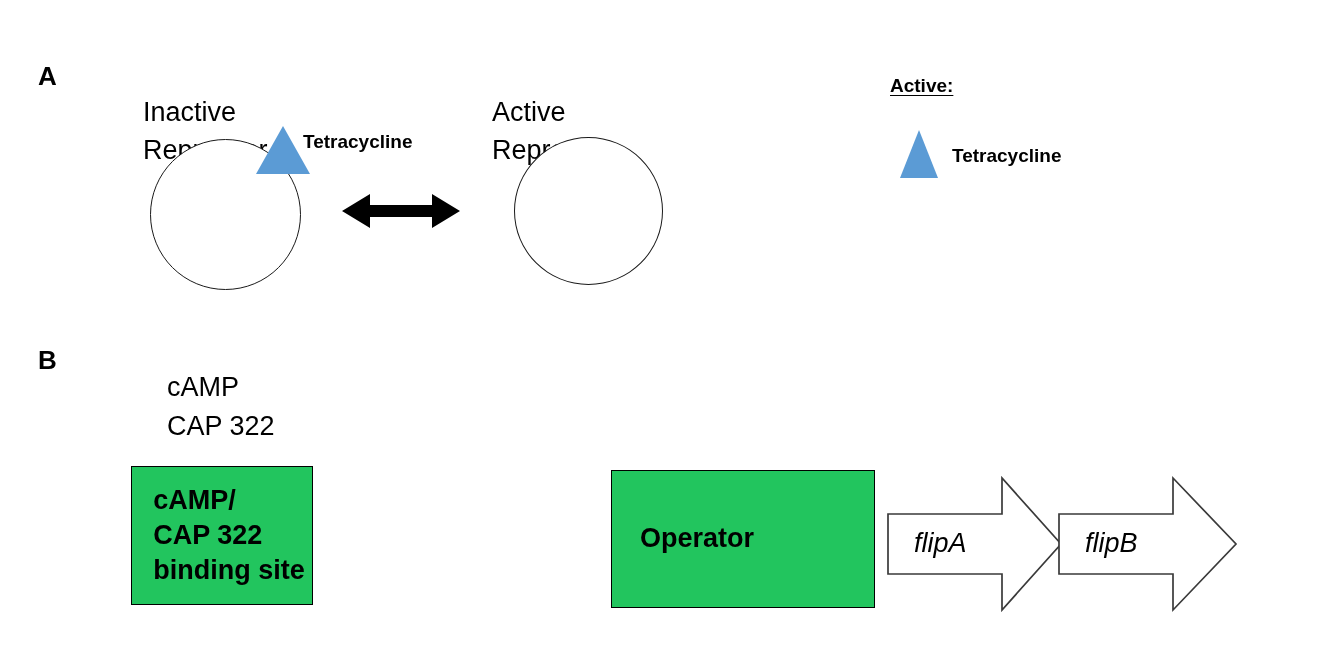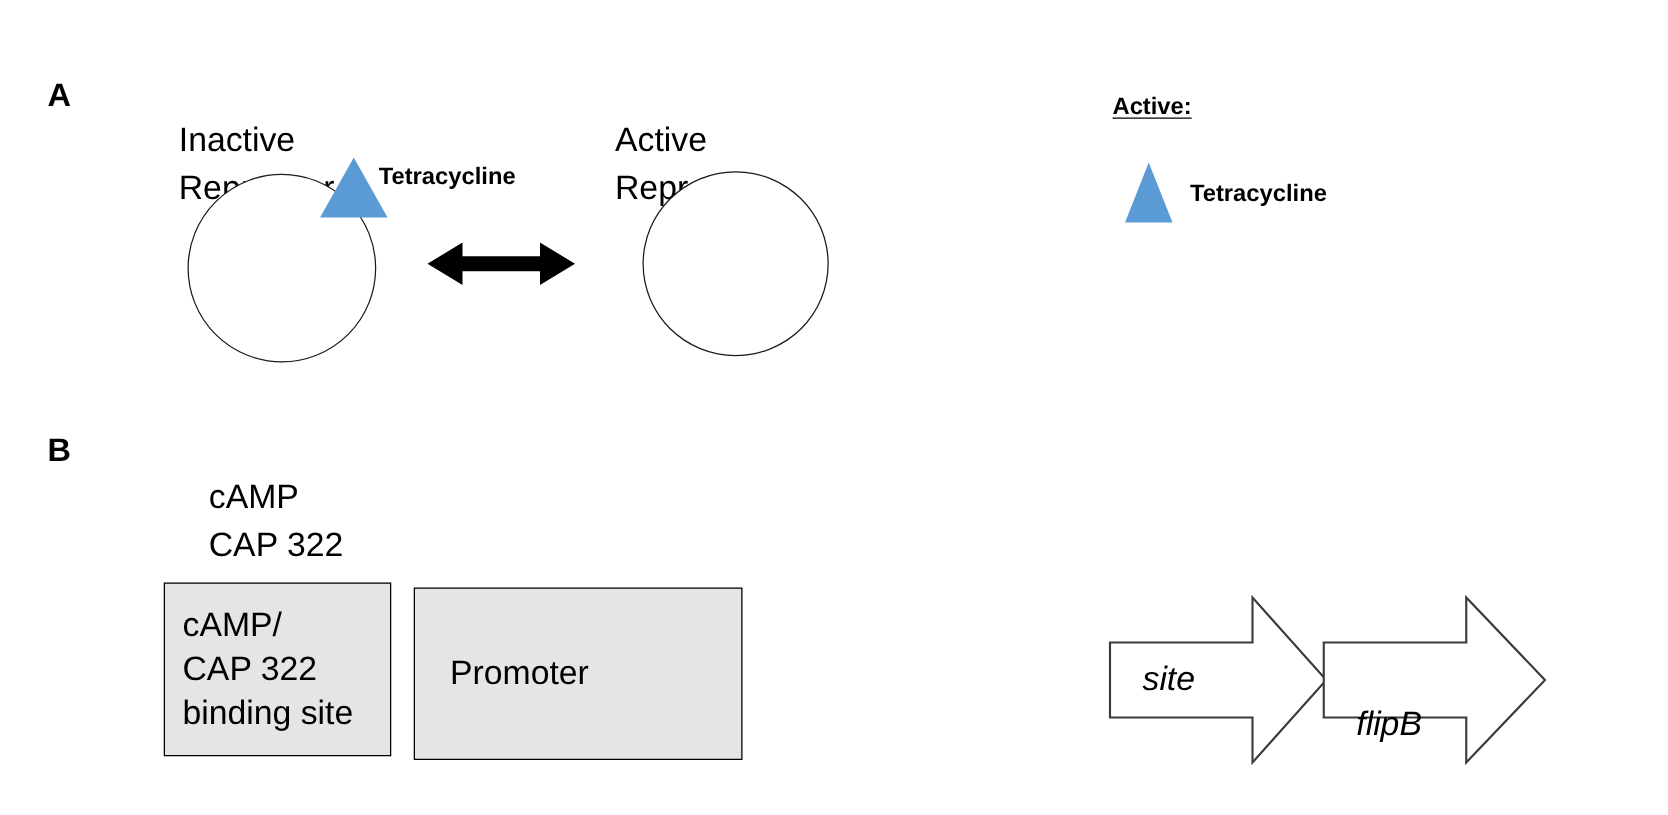--- a/index.html
+++ b/index.html
@@ -80,25 +80,26 @@
   .camp-text {
     font-size: 27px;
     font-weight: normal;
     line-height: 1.45;
     white-space: pre-line;
   }
 
   
   .operon-box {
     border: 1.8px solid #000000;
-    background: #e5e5e5;
+    background: #22c55e;
     box-sizing: border-box;
     display: flex;
     align-items: center;
-    justify-content: flex-start;
+    justify-content: center;
+    font-weight: bold;
   }
   .operon-box-text {
     font-size: 27px;
     line-height: 1.3;
     white-space: pre-line;
     padding-left: 14px;
   }
   .operon-box-text.centered {
     width: 100%;
     padding-left: 0;
@@ -144,41 +145,41 @@
   <div class="abs protein-circle" style="left:514px; top:137px; width:149px; height:148px;"></div>
 
   <div class="abs legend-heading" style="left:890px; top:75px;">Active:</div>
 
   <div class="abs tri" style="left:900px; top:130px; border-left-width:19px; border-right-width:19px; border-bottom-width:48px; border-bottom-color:#5B9BD5;"></div>
 
   <div class="abs bold-label" style="left:952px; top:145px;">Tetracycline</div>
 
   <div class="abs panel-letter" style="left:38px; top:347px;">B</div>
 
-  <div class="abs camp-text" style="left:167px; top:378px;">cAMP
+  <div class="abs camp-text" style="left:167px; top:368px;">cAMP
 CAP 322</div>
 
   <div class="abs operon-box" style="left:131px; top:466px; width:182px; height:139px;">
     <span class="operon-box-text">cAMP/
 CAP 322
 binding site</span>
   </div>
 
-  <div class="abs operon-box" style="left:331px; top:470px; width:263px; height:138px;">
-    <span class="operon-box-text centered">Promoter</span>
+
+  <div class="abs operon-box" style="left:611px; top:470px; width:264px; height:138px;">
+    <span class="operon-box-text centered">Operator</span>
   </div>
-
 
   <div class="abs" style="left:886px; top:474px;">
     <svg class="gene-arrow-wrap" width="178" height="140" viewBox="0 0 178 140" xmlns="http://www.w3.org/2000/svg">
       <path d="M 2 40 L 116 40 L 116 4 L 175 70 L 116 136 L 116 100 L 2 100 Z" fill="#ffffff" stroke="#3a3a3a" stroke-width="1.7" stroke-linejoin="miter"></path>
     </svg>
   </div>
-  <div class="abs gene-label" style="left:914px; top:530px;">site</div>
+  <div class="abs gene-label" style="left:914px; top:530px;">flipA</div>
 
   <div class="abs" style="left:1057px; top:474px;">
     <svg class="gene-arrow-wrap" width="182" height="140" viewBox="0 0 182 140" xmlns="http://www.w3.org/2000/svg">
       <path d="M 2 40 L 116 40 L 116 4 L 179 70 L 116 136 L 116 100 L 2 100 Z" fill="#ffffff" stroke="#3a3a3a" stroke-width="1.7" stroke-linejoin="miter"></path>
     </svg>
   </div>
-  <div class="abs gene-label" style="left:1085px; top:530px;margin-top:36px;">flipB</div>
+  <div class="abs gene-label" style="left:1085px; top:530px;">flipB</div>
 
 </div>
 
 </body></html>

